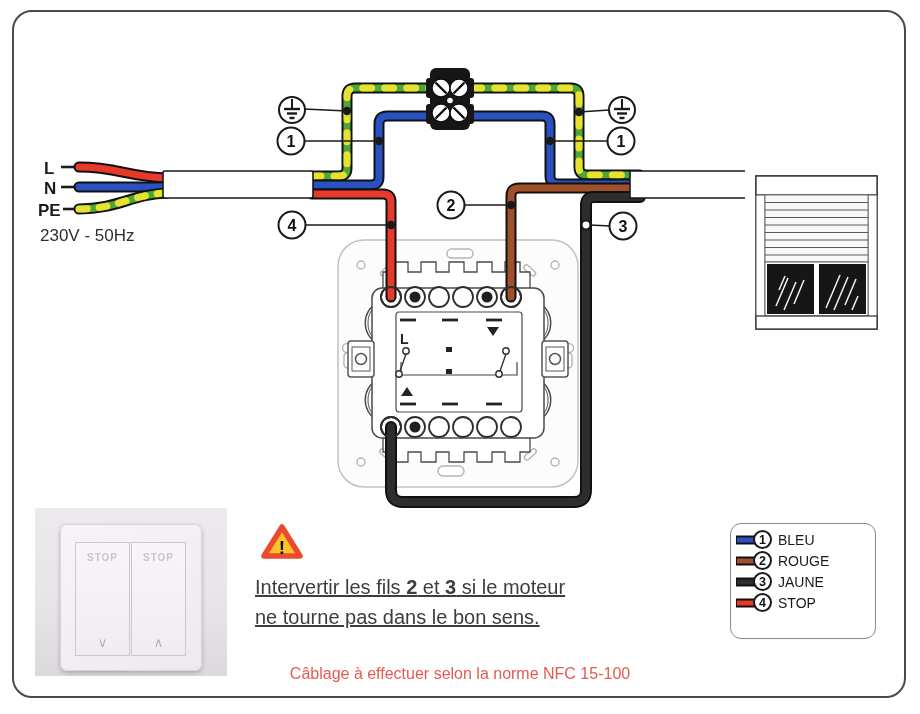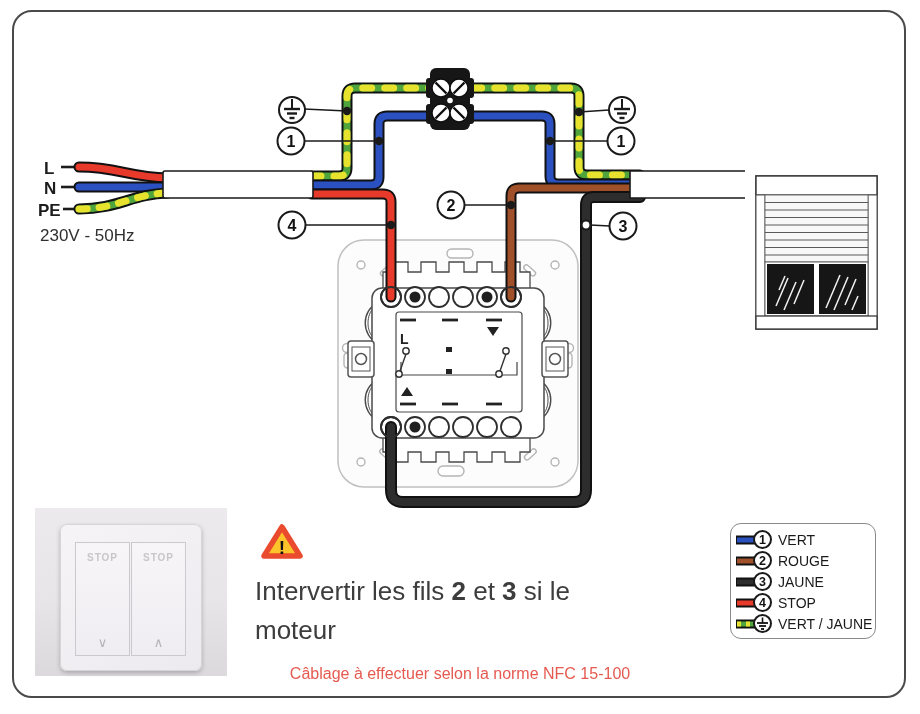--- a/index.html
+++ b/index.html
@@ -8,21 +8,21 @@
     font-family:"Liberation Sans", sans-serif;overflow:hidden;
   }
   .frame{
     position:absolute;left:12px;top:10px;width:894px;height:688px;
     border:2.5px solid #4a4a4a;border-radius:20px;box-sizing:border-box;
   }
   svg text{font-family:"Liberation Sans", sans-serif;}
   
   .warn-text{
     position:absolute;left:255px;top:572px;width:380px;
-    font-size:26px;color:#3d3d3d;line-height:1.5;
+    font-size:20px;color:#3d3d3d;line-height:1.5;text-decoration:underline;
   }
   .warn-text b{font-weight:bold;}
   .note{
     position:absolute;left:0;top:665px;width:920px;text-align:center;
     font-size:16px;color:#e55a50;
   }
   
   .legend{
     position:absolute;left:730px;top:523px;width:146px;height:116px;
     border:1.7px solid #8a8a8a;border-radius:11px;background:#fff;
@@ -332,32 +332,33 @@
   </g>
 
   <g>
     <polygon points="282,527 300,556 264,556" fill="#fcc32b" stroke="#ea4a2d" stroke-width="5.5" stroke-linejoin="round"></polygon>
     <text x="282" y="547" font-size="19" font-weight="bold" fill="#111" text-anchor="middle" dy=".35em">!</text>
   </g>
 </svg>
 
 <div class="warn-text">
   <div><span>Intervertir les fils </span><b>2</b><span> et </span><b>3</b><span> si le moteur</span></div>
+  <div>ne tourne pas dans le bon sens.</div>
 </div>
 
 <div class="note">Câblage à effectuer selon la norme NFC 15-100</div>
 
 <div class="legend">
   <div class="lg-row">
     <svg class="lg-stub" viewBox="0 0 22 10">
         <line x1="0" y1="5" x2="22" y2="5" stroke="#111" stroke-width="9"></line>
         <line x1="1" y1="5" x2="21" y2="5" stroke="#2b50bf" stroke-width="5"></line>
       </svg>
     <span class="lg-circle">1</span>
-    <span class="lg-label">VERT</span>
+    <span class="lg-label">BLEU</span>
   </div>
   <div class="lg-row">
     <svg class="lg-stub" viewBox="0 0 22 10">
         <line x1="0" y1="5" x2="22" y2="5" stroke="#111" stroke-width="9"></line>
         <line x1="1" y1="5" x2="21" y2="5" stroke="#a0512a" stroke-width="5"></line>
       </svg>
     <span class="lg-circle">2</span>
     <span class="lg-label">ROUGE</span>
   </div>
   <div class="lg-row">
@@ -368,36 +369,20 @@
     <span class="lg-circle">3</span>
     <span class="lg-label">JAUNE</span>
   </div>
   <div class="lg-row">
     <svg class="lg-stub" viewBox="0 0 22 10">
         <line x1="0" y1="5" x2="22" y2="5" stroke="#111" stroke-width="9"></line>
         <line x1="1" y1="5" x2="21" y2="5" stroke="#e83a2a" stroke-width="5"></line>
       </svg>
     <span class="lg-circle">4</span>
     <span class="lg-label">STOP</span>
-  </div>
-  <div class="lg-row">
-    <svg class="lg-stub" viewBox="0 0 22 10">
-        <line x1="0" y1="5" x2="22" y2="5" stroke="#111" stroke-width="9"></line>
-        <line x1="1" y1="5" x2="21" y2="5" stroke="#4fa53c" stroke-width="5"></line>
-        <line x1="1" y1="5" x2="21" y2="5" stroke="#e6e22e" stroke-width="5" stroke-dasharray="4 5"></line>
-      </svg>
-    <span class="lg-circle">
-      <svg width="13" height="13" viewBox="0 0 13 13">
-        <line x1="6.5" y1="0.5" x2="6.5" y2="6" stroke="#111" stroke-width="1.6"></line>
-        <line x1="1" y1="6" x2="12" y2="6" stroke="#111" stroke-width="1.8"></line>
-        <line x1="3" y1="9" x2="10" y2="9" stroke="#111" stroke-width="1.8"></line>
-        <line x1="5" y1="12" x2="8" y2="12" stroke="#111" stroke-width="1.8"></line>
-      </svg>
-    </span>
-    <span class="lg-label">VERT / JAUNE</span>
   </div>
 </div>
 
 <div class="photo">
   <div class="plate">
     <div class="rocker left">
       <div class="stop">STOP</div>
       <div class="chev">∨</div>
     </div>
     <div class="rocker right">

